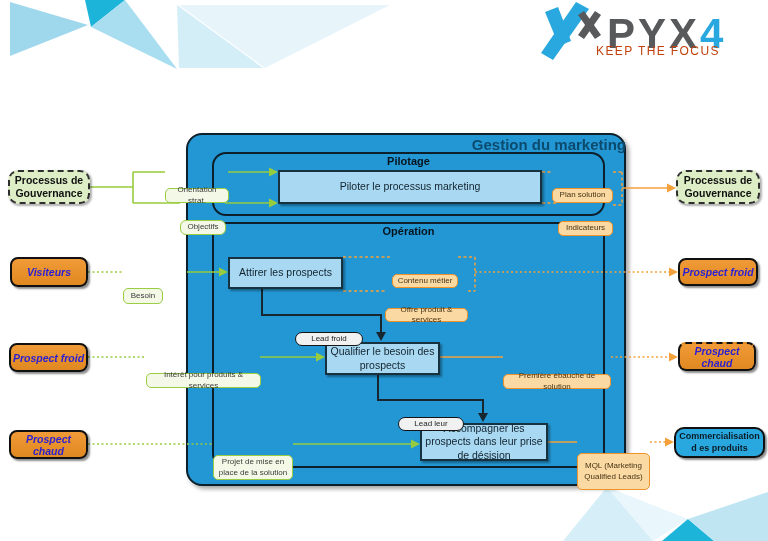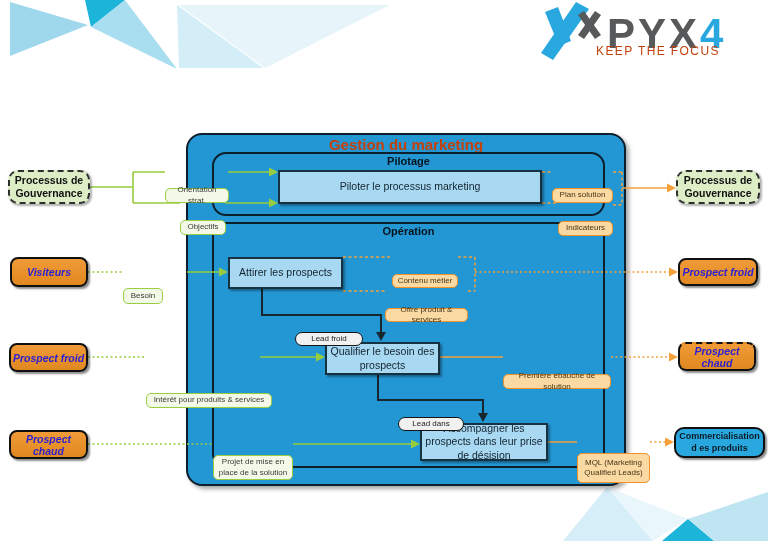--- a/index.html
+++ b/index.html
@@ -11,21 +11,21 @@
   
   .brand-text{position:absolute;left:607px;top:10px;font-size:42px;font-weight:bold;
               letter-spacing:3px;color:#58595b;}
   .brand-text .accent{color:#29a8e0;}
   .brand-tagline{position:absolute;left:596px;top:44px;font-size:12px;font-weight:normal;
                  letter-spacing:1.4px;color:#c2410c;}
 
   
   .main-box{left:186px;top:133px;width:440px;height:353px;background:#2397d4;
             border:2.5px solid #0d1f2b;border-radius:16px;box-shadow:3px 3px 4px rgba(0,0,0,.35);}
-  .main-title{left:186px;top:136px;width:440px;text-align:center;font-size:15px;font-weight:bold;color:#c2410c;}
+  .main-title{left:186px;top:136px;width:440px;text-align:right;font-size:15px;font-weight:bold;color:#0c4a6e;}
   .section{border:2px solid #0d1f2b;border-radius:14px;}
   .sec-pilotage{left:212px;top:152px;width:393px;height:64px;}
   .sec-operation{left:212px;top:222px;width:393px;height:246px;}
   .sec-title{width:100%;text-align:center;font-size:11px;font-weight:bold;color:#06131c;position:absolute;top:1px;left:0;}
 
   
   .task{background:#a9d9f2;border:2px solid #16313f;color:#12232e;font-size:10.5px;
         display:flex;align-items:center;justify-content:center;text-align:center;
         box-shadow:1.5px 1.5px 2px rgba(0,0,0,.35);line-height:1.25;padding:0 3px;}
 
@@ -129,32 +129,32 @@
       <polygon points="483,422 478,413 488,413"></polygon>
     </g>
   </svg>
 
   <div class="abs task" style="left:278px;top:170px;width:264px;height:34px;">Piloter le processus marketing</div>
   <div class="abs task" style="left:228px;top:257px;width:115px;height:32px;">Attirer les prospects</div>
   <div class="abs task" style="left:420px;top:423px;width:128px;height:38px;">Accompagner les prospects dans leur prise de désision</div>
   <div class="abs task" style="left:325px;top:342px;width:115px;height:33px;">Qualifier le besoin des prospects</div>
 
   <div class="lbl lbl-green" style="left:165px;top:164px;width:64px;height:15px;">Orientation strat.</div>
-  <div class="lbl lbl-green" style="left:180px;top:196px;width:46px;height:15px;">Objectifs</div>
+  <div class="lbl lbl-green" style="left:180px;top:196px;width:46px;height:15px;border-radius:6px;">Objectifs</div>
   <div class="lbl lbl-orange" style="left:552px;top:164px;width:61px;height:15px;">Plan solution</div>
   <div class="lbl lbl-orange" style="left:558px;top:197px;width:55px;height:15px;">Indicateurs</div>
   <div class="lbl lbl-green" style="left:123px;top:264px;width:40px;height:16px;">Besoin</div>
   <div class="lbl lbl-orange" style="left:392px;top:250px;width:66px;height:14px;">Contenu métier</div>
   <div class="lbl lbl-orange" style="left:385px;top:284px;width:83px;height:14px;">Offre produit &amp; services</div>
   <div class="lbl lbl-pill" style="left:295px;top:308px;width:68px;height:14px;">Lead froid</div>
-  <div class="lbl lbl-green" style="left:146px;top:369px;width:126px;height:15px;">Intérêt pour produits &amp; services</div>
+  <div class="lbl lbl-green" style="left:146px;top:349px;width:115px;height:15px;">Intérêt pour produits &amp; services</div>
   <div class="lbl lbl-orange" style="left:503px;top:350px;width:108px;height:15px;">Première ébauche de solution</div>
-  <div class="lbl lbl-pill" style="left:398px;top:393px;width:66px;height:14px;">Lead dans</div>
+  <div class="lbl lbl-pill" style="left:398px;top:393px;width:66px;height:14px;">Lead leur</div>
   <div class="lbl lbl-green" style="left:213px;top:431px;width:80px;height:25px;">Projet de mise en place de la solution</div>
-  <div class="lbl lbl-orange" style="left:577px;top:429px;width:73px;height:30px;">MQL (Marketing Qualified Leads)</div>
+  <div class="lbl lbl-orange" style="left:577px;top:429px;width:73px;height:37px;">MQL (Marketing Qualified Leads)</div>
 
   <div class="abs gov" style="left:8px;top:170px;width:82px;height:34px;">Processus de Gouvernance</div>
   <div class="abs actor" style="left:10px;top:257px;width:78px;height:30px;">Visiteurs</div>
   <div class="abs actor" style="left:9px;top:343px;width:79px;height:29px;">Prospect froid</div>
   <div class="abs actor" style="left:9px;top:430px;width:79px;height:29px;">Prospect chaud</div>
 
   <div class="abs gov" style="left:676px;top:170px;width:84px;height:34px;">Processus de Gouvernance</div>
   <div class="abs actor" style="left:678px;top:258px;width:80px;height:28px;">Prospect froid</div>
   <div class="abs actor dashed-top" style="left:678px;top:342px;width:78px;height:29px;">Prospect chaud</div>
   <div class="abs procblue" style="left:674px;top:427px;width:91px;height:31px;">Commercialisation d es produits</div>

